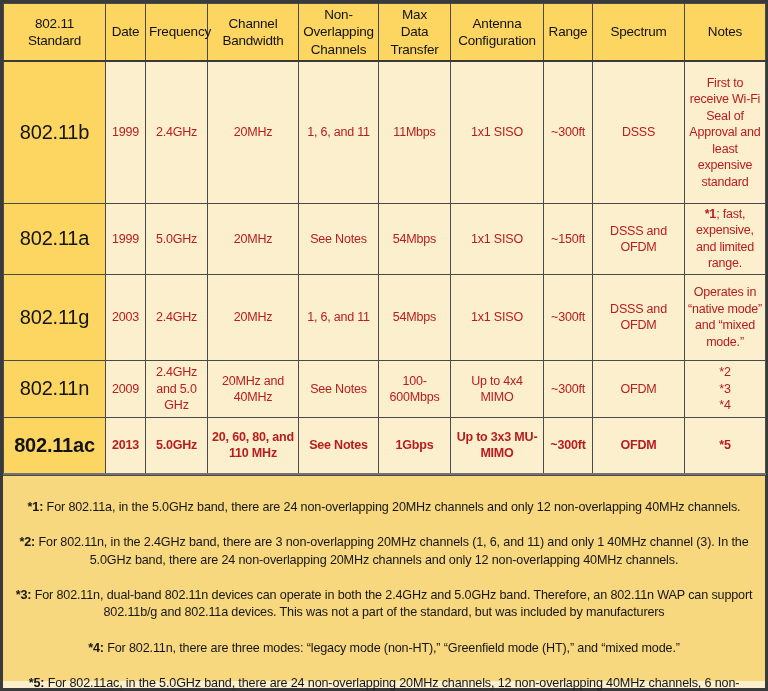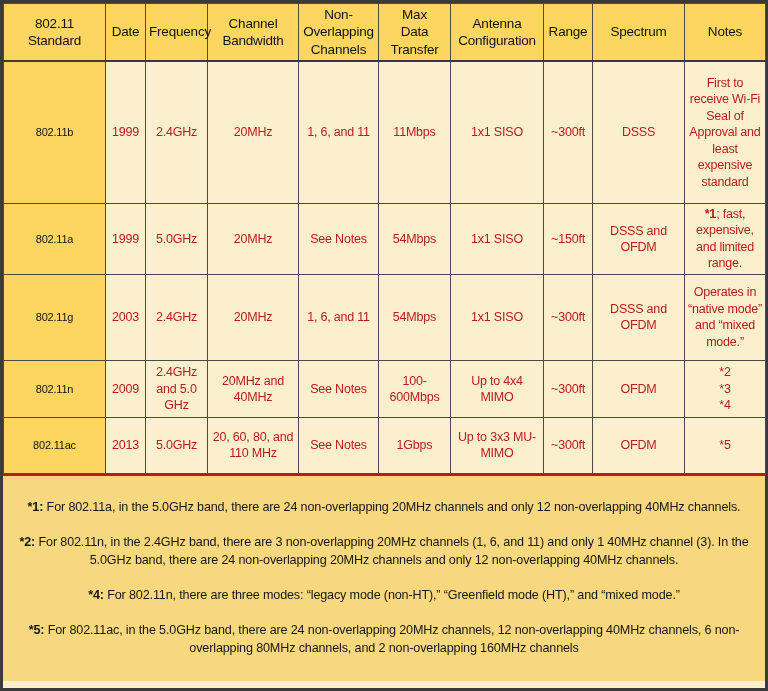--- a/index.html
+++ b/index.html
@@ -61,42 +61,42 @@
     line-height: 1.28;
     height: 50px;
     color: #121212;
     border-bottom: 2px solid #3a3a3a !important;
   }
 
   
   .std-name {
     background: #fcd661 !important;
     font-weight: bold;
-    font-size: 11px;
+    font-size: 20px;
     letter-spacing: -0.4px;
     color: #141414;
   }
 
   
   .cell {
     font-size: 12.5px;
     line-height: 1.3;
     color: #b91c1c;
   }
   .cell.notes {
     line-height: 1.32;
   }
 
   
   tr.r-b  td { height: 137px; }
   tr.r-a  td { height: 66px; }
   tr.r-g  td { height: 81px; }
   tr.r-n  td { height: 52px; }
   tr.r-ac td { height: 51px; }
-  tr.r-ac td { border-bottom: 2px solid #b91c1c; }
+  tr.r-ac td { border-bottom: 2px solid #737373; font-weight: bold; }
 
   
   .notes-area {
     background: #f8d87e;
     border-top: 1px solid #4a4a4a;
     padding: 5px 6px 4px 6px;
     box-sizing: border-box;
     height: 206px;
   }
   .note {
@@ -228,17 +228,18 @@
       <td class="cell">~300ft</td>
       <td class="cell">OFDM</td>
       <td class="cell notes">*5</td>
     </tr>
   </tbody>
     </table>
 
   <div class="notes-area">
     <p class="note"><b>*1:</b><span> For 802.11a, in the 5.0GHz band, there are 24 non-overlapping 20MHz channels and only 12 non-overlapping 40MHz channels.</span></p>
     <p class="note"><b>*2:</b><span> For 802.11n, in the  2.4GHz  band, there are 3 non-overlapping 20MHz channels (1, 6, and 11) and only 1 40MHz channel (3). In the 5.0GHz band, there are 24 non-overlapping 20MHz channels and only 12 non-overlapping 40MHz channels.</span></p>
+    <p class="note"><b>*3:</b><span> For 802.11n, dual-band 802.11n devices can operate in both the 2.4GHz and 5.0GHz band. Therefore, an 802.11n WAP can support 802.11b/g and 802.11a devices. This was not a part of the standard, but was included by manufacturers</span></p>
     <p class="note"><b>*4:</b><span> For 802.11n, there are three modes: “legacy mode (non-HT),” “Greenfield mode (HT),” and “mixed mode.”</span></p>
     <p class="note"><b>*5:</b><span> For 802.11ac, in the 5.0GHz band, there are 24 non-overlapping 20MHz channels, 12 non-overlapping 40MHz channels, 6 non-overlapping 80MHz channels, and 2 non-overlapping 160MHz channels</span></p>
   </div>
 
 </div>
 
 </body></html>

